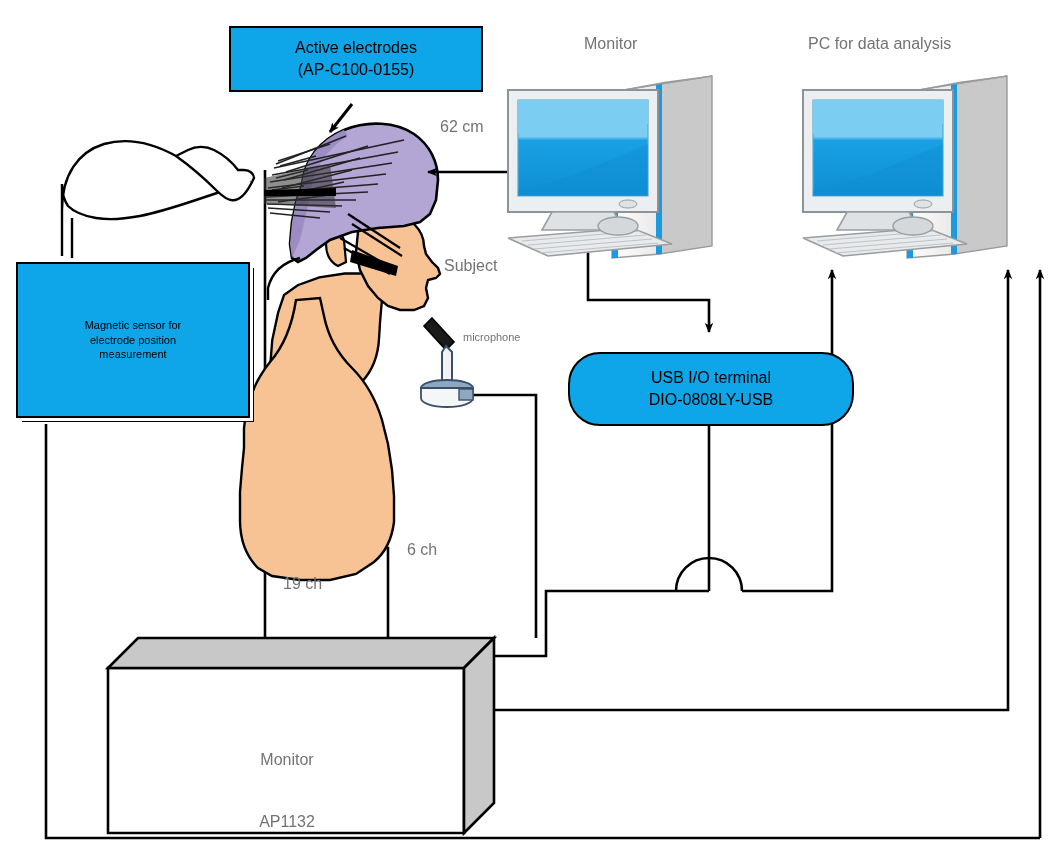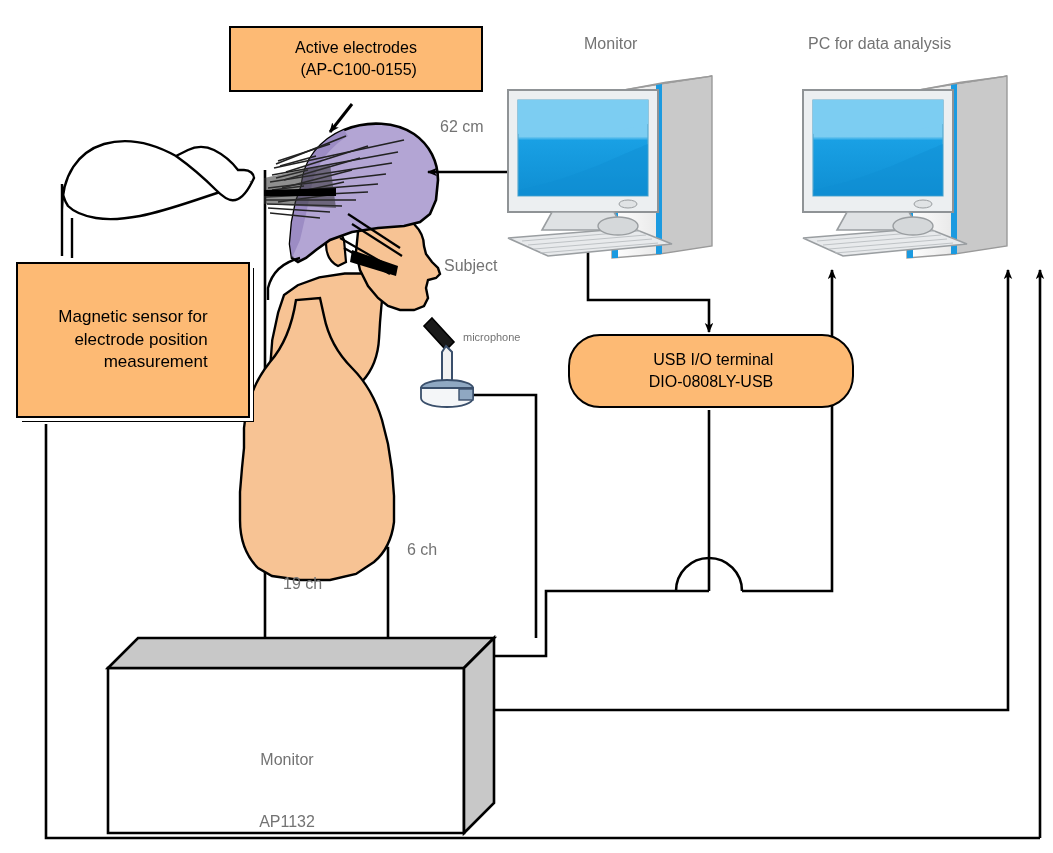--- a/index.html
+++ b/index.html
@@ -28,31 +28,31 @@
     color: #737373;
     white-space: pre;
     line-height: 1.3;
   }
   .lbl-center { text-align: center; }
 
   
   .boxlabel {
     position: absolute;
     border: 2px solid #000;
-    background: #fdba74;
+    background: #0ea5e9;
     display: flex;
     align-items: center;
     justify-content: center;
-    text-align: right;
+    text-align: center;
     line-height: 1.35;
   }
   .boxlabel.shadowed {
     box-shadow: 4px 4px 0 -1px #ffffff, 5px 5px 0 -1px #000000;
   }
-  .t15 { font-size: 17px; }
+  .t15 { font-size: 11px; }
   .t16 { font-size: 16px; }
   .t11 { font-size: 11px; }
 </style>
 </head>
 <body>
 
 <div id="stage">
 
   <svg width="1053" height="853" viewBox="0 0 1053 853">
     <defs>
@@ -374,21 +374,21 @@
   </div>
 
   <div class="boxlabel shadowed t15" style="left:16px; top:262px; width:230px; height:152px;">
     <div>
       <div>Magnetic sensor for</div>
       <div>electrode  position</div>
       <div>measurement</div>
     </div>
   </div>
 
-  <div class="boxlabel t16" style="left:568px; top:334px; width:282px; height:70px;border-radius:32px;">
+  <div class="boxlabel t16" style="left:568px; top:352px; width:282px; height:70px;border-radius:32px;">
     <div>
       <div>USB I/O terminal</div>
       <div>DIO-0808LY-USB</div>
     </div>
   </div>
 
   <div class="lbl t16" style="left:584px; top:34px;">Monitor</div>
 
   <div class="lbl t16" style="left:808px; top:34px;">PC for data analysis</div>
 

